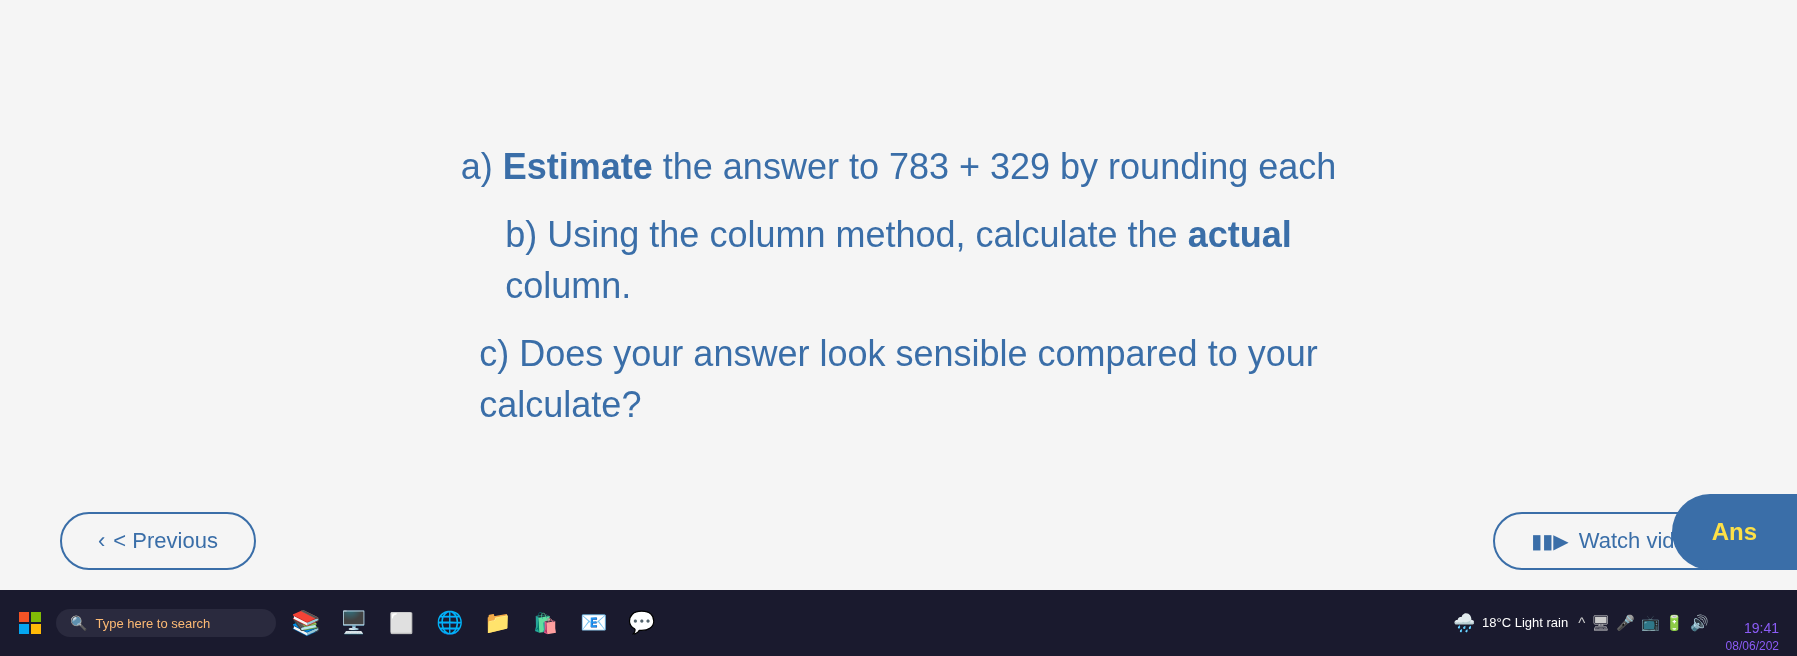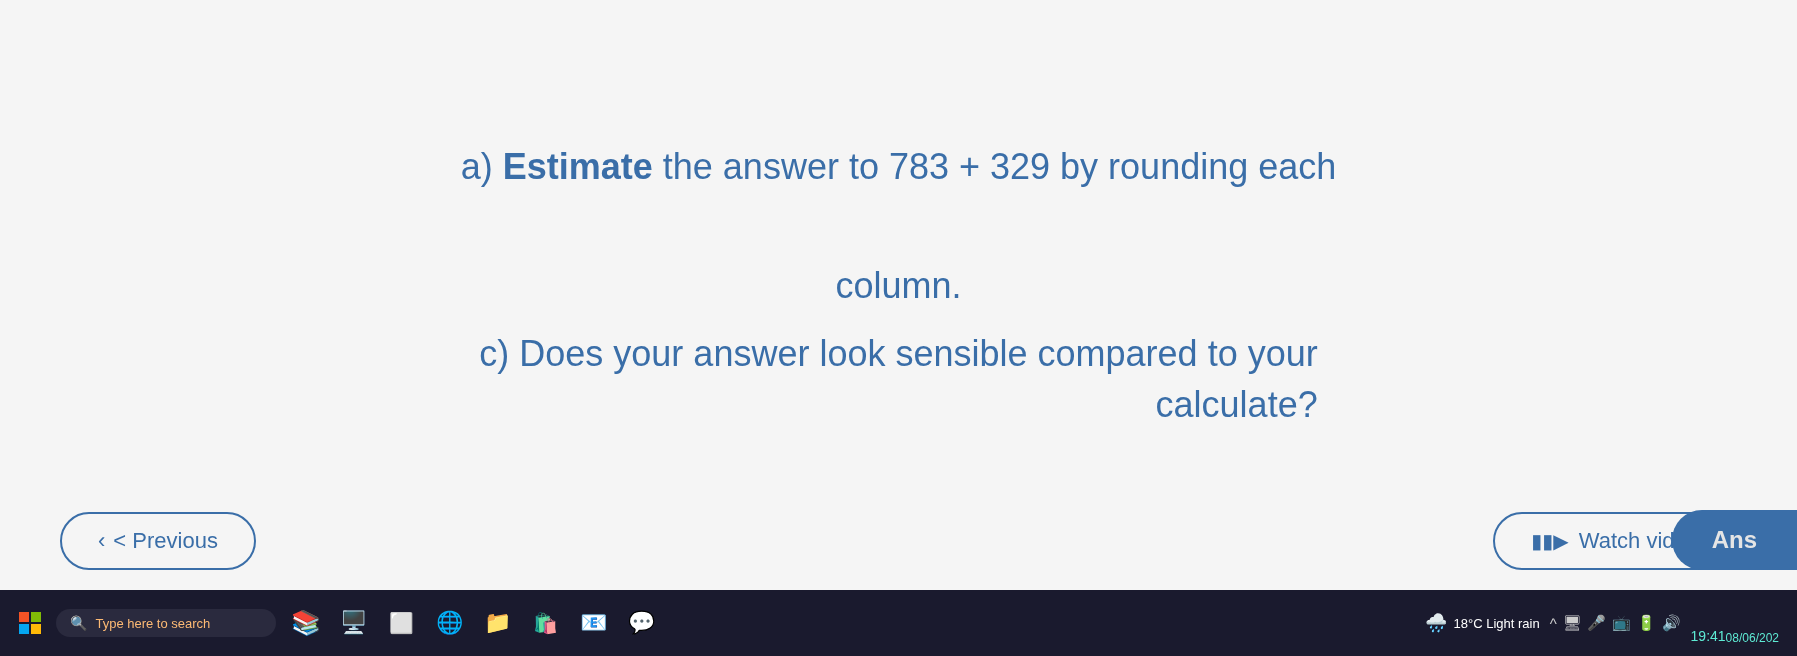--- a/index.html
+++ b/index.html
@@ -23,21 +23,21 @@
       background-color: #f5f5f5;
       display: flex;
       flex-direction: column;
       align-items: center;
       justify-content: center;
       padding: 30px 200px;
       position: relative;
     }
 
     .question-text {
-      text-align: right;
+      text-align: left;
       color: #3a6ea8;
       font-size: 36px;
       line-height: 1.4;
       margin-bottom: 18px;
     }
 
     .question-b {
       margin-bottom: 18px;
     }
 
@@ -84,24 +84,24 @@
 
     .watch-video-button .video-icon {
       font-size: 20px;
     }
 
     .ans-button {
       position: absolute;
       right: 0;
       bottom: 20px;
       background-color: #3a6ea8;
-      color: #e5e5e5;
+      color: #fde047;
       font-size: 24px;
       font-weight: 600;
-      padding: 16px 40px;
+      padding: 24px 40px;
       border-radius: 40px 0 0 40px;
       border: none;
       cursor: pointer;
     }
 
     
     .taskbar {
       width: 100%;
       height: 66px;
       background-color: #1a1a2e;
@@ -197,23 +197,23 @@
     }
 
     .taskbar-sys-icon {
       color: #ccc;
       font-size: 15px;
       cursor: pointer;
     }
 
     .taskbar-clock {
       display: flex;
-      flex-direction: row;
+      flex-direction: column;
       align-items: flex-end;
-      color: #5eead4;
+      color: #8b5cf6;
       font-size: 12px;
       line-height: 1.4;
       cursor: pointer;
       min-width: 60px;
       margin-top: 28px;
     }
 
     .taskbar-clock .time {
       font-size: 14px;
       font-weight: 500;
@@ -231,21 +231,21 @@
 </head>
 <body>
 
 <div class="main-content">
 
   <div class="question-text">
     <span>a) <strong>Estimate</strong> the answer to 783 + 329 by rounding each</span><br>
   </div>
 
   <div class="question-text question-b">
-    <br>
+    <span>b) Using the column method, calculate the <strong>actual</strong></span><br>
     <span>column.</span>
   </div>
 
   <div class="question-text question-c">
     <span>c) Does your answer look sensible compared to your</span><br>
     <span>calculate?</span>
   </div>
 
   <div class="bottom-buttons">
 

